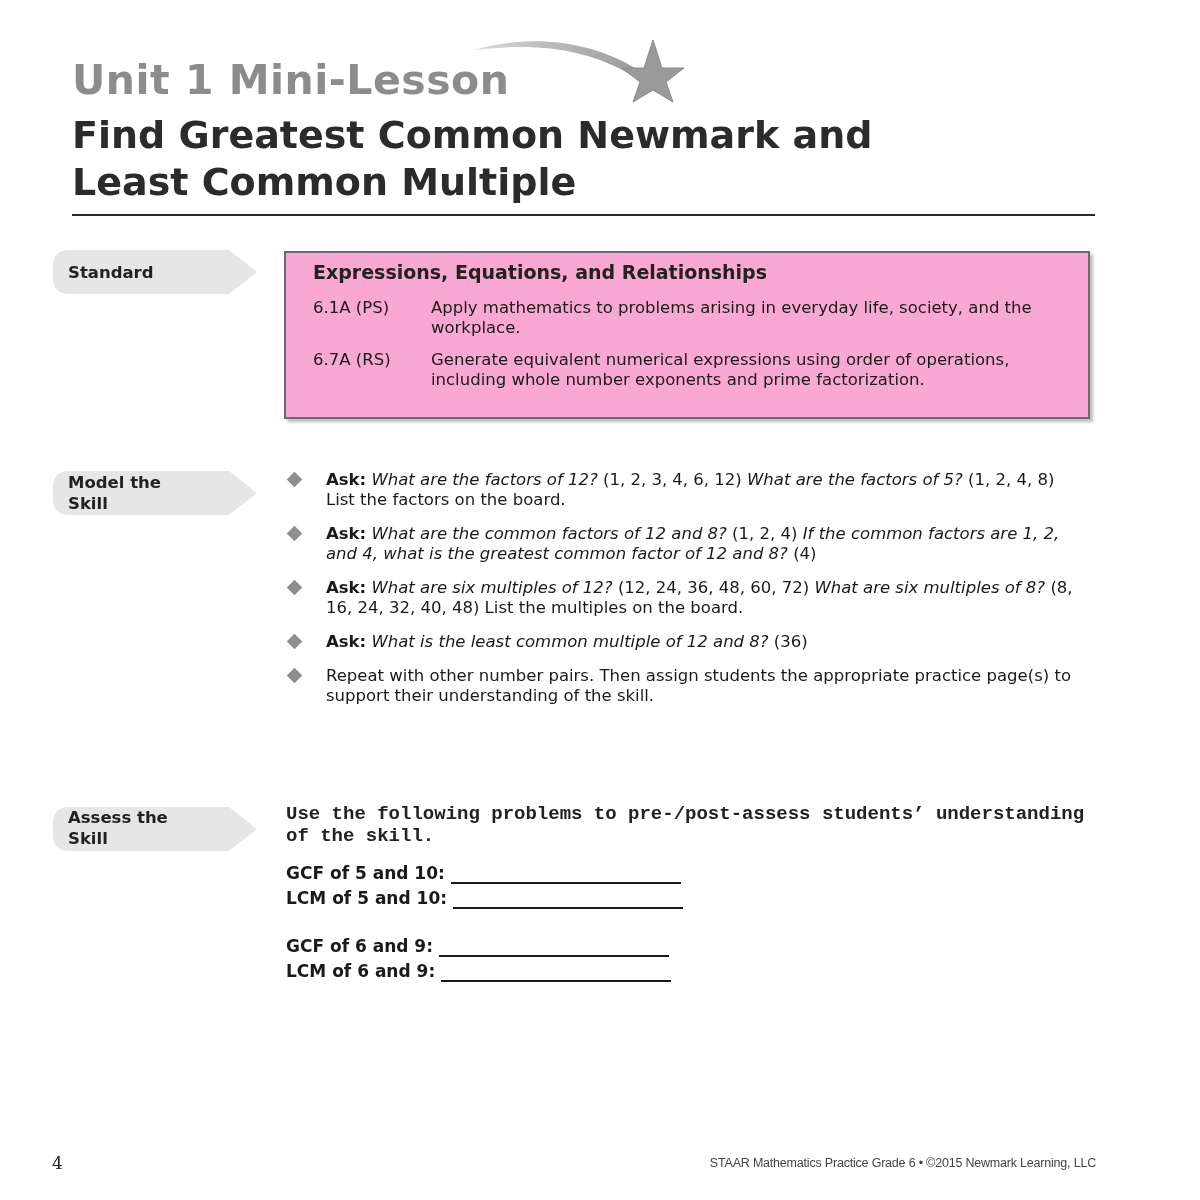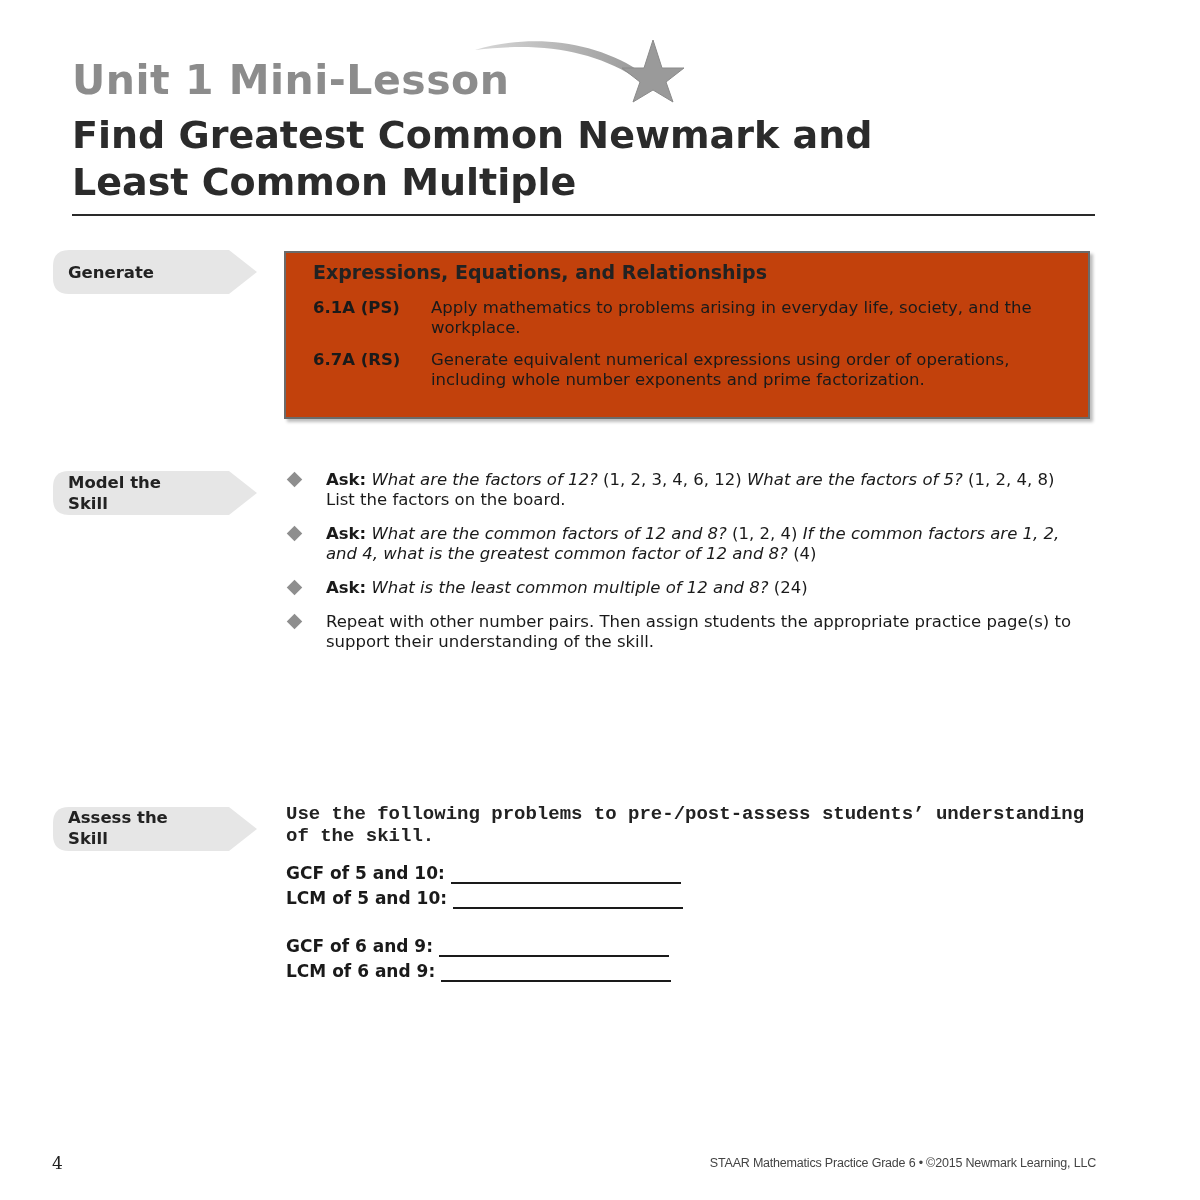--- a/index.html
+++ b/index.html
@@ -7,24 +7,24 @@
 
   .unit-header { position: absolute; left: 72px; top: 56px; font-family: "DejaVu Sans", sans-serif; font-weight: bold; font-size: 41px; color: #8c8c8c; letter-spacing: 0.5px; white-space: nowrap; }
   .star-graphic { position: absolute; left: 470px; top: 36px; width: 220px; height: 70px; }
   .page-title { position: absolute; left: 72px; top: 112px; font-family: "DejaVu Sans", sans-serif; font-weight: bold; font-size: 38px; line-height: 47px; color: #2b2b2b; width: 1050px; }
   .title-rule { position: absolute; left: 72px; top: 214px; width: 1023px; height: 0; border-top: 2px solid #2a2a2a; }
 
   .section-tab { position: absolute; left: 53px; width: 204px; height: 44px; }
   .section-tab svg { position: absolute; left: 0; top: 0; }
   .section-tab .tab-label { position: absolute; left: 15px; font-weight: bold; font-size: 16.5px; line-height: 21px; color: #222; }
 
-  .standard-box { position: absolute; left: 284px; top: 251px; width: 806px; height: 168px; border: 2px solid #6b6b6b; box-shadow: 3px 3px 3px #bdbdbd; background: #c2410c; box-sizing: border-box; }
+  .standard-box { position: absolute; left: 284px; top: 251px; width: 806px; height: 168px; border: 2px solid #6b6b6b; box-shadow: 3px 3px 3px #bdbdbd; background: #f9a8d4; box-sizing: border-box; }
   .std-heading { position: absolute; left: 27px; top: 8px; font-weight: bold; font-size: 19px; color: #222; }
   .std-row { position: absolute; left: 27px; font-size: 16.5px; line-height: 20px; }
-  .std-code { position: absolute; left: 0; top: 0; font-weight: bold; width: 118px; white-space: nowrap; }
+  .std-code { position: absolute; left: 0; top: 0; font-weight: normal; width: 118px; white-space: nowrap; }
   .std-text { position: absolute; left: 118px; top: 0; width: 650px; }
 
   .bullet-list { position: absolute; left: 286px; top: 470px; width: 800px; }
   .bullet { position: relative; padding-left: 40px; font-size: 16.5px; line-height: 20px; margin-bottom: 14px; }
   .diamond { position: absolute; left: 3px; top: 4px; width: 11px; height: 11px; background: #8e8e8e; transform: rotate(45deg); }
   .bullet .ask { font-weight: bold; }
   .bullet i { font-style: italic; }
 
   .assess-heading { position: absolute; left: 286px; top: 803px; font-weight: bold; font-size: 19px; line-height: 22px; width: 800px; color: #222; font-family: Liberation Mono, monospace; }
   .assess-item { position: absolute; left: 286px; font-size: 17px; line-height: 22px; white-space: nowrap; font-weight: bold; }
@@ -50,21 +50,21 @@
 <div class="page-title">
   <div>Find Greatest Common Newmark and</div>
   <div>Least Common Multiple</div>
 </div>
 <div class="title-rule"></div>
 
 <div class="section-tab" style="top:250px;">
   <svg width="204" height="44" viewBox="0 0 204 44">
     <path d="M16 0 H176 L204 22 L176 44 H16 Q0 44 0 28 V16 Q0 0 16 0 Z" fill="#e6e6e6"></path>
   </svg>
-  <div class="tab-label" style="top:12px;">Generate</div>
+  <div class="tab-label" style="top:12px;">Standard</div>
 </div>
 <div class="standard-box">
   <div class="std-heading">Expressions, Equations, and Relationships</div>
   <div class="std-row" style="top:45px;">
     <span class="std-code">6.1A (PS)</span>
     <span class="std-text">Apply mathematics to problems arising in everyday life, society, and the workplace.</span>
   </div>
   <div class="std-row" style="top:97px;">
     <span class="std-code">6.7A (RS)</span>
     <span class="std-text">Generate equivalent numerical expressions using order of operations, including whole number exponents and prime factorization.</span>
@@ -94,22 +94,30 @@
     <span class="diamond"></span>
     <span class="ask">Ask:</span>
     <i>What are the common factors of 12 and 8?</i>
     <span>(1, 2, 4)</span>
     <i>If the common factors are 1, 2, and 4, what is the greatest common factor of 12 and 8?</i>
     <span>(4)</span>
   </div>
   <div class="bullet">
     <span class="diamond"></span>
     <span class="ask">Ask:</span>
+    <i>What are six multiples of 12?</i>
+    <span>(12, 24, 36, 48, 60, 72)</span>
+    <i>What are six multiples of 8?</i>
+    <span>(8, 16, 24, 32, 40, 48) List the multiples on the board.</span>
+  </div>
+  <div class="bullet">
+    <span class="diamond"></span>
+    <span class="ask">Ask:</span>
     <i>What is the least common multiple of 12 and 8?</i>
-    <span>(24)</span>
+    <span>(36)</span>
   </div>
   <div class="bullet">
     <span class="diamond"></span>
     <span>Repeat with other number pairs. Then assign students the appropriate practice page(s) to support their understanding of the skill.</span>
   </div>
 </div>
 
 <div class="section-tab" style="top:807px;">
   <svg width="204" height="44" viewBox="0 0 204 44">
     <path d="M16 0 H176 L204 22 L176 44 H16 Q0 44 0 28 V16 Q0 0 16 0 Z" fill="#e6e6e6"></path>

